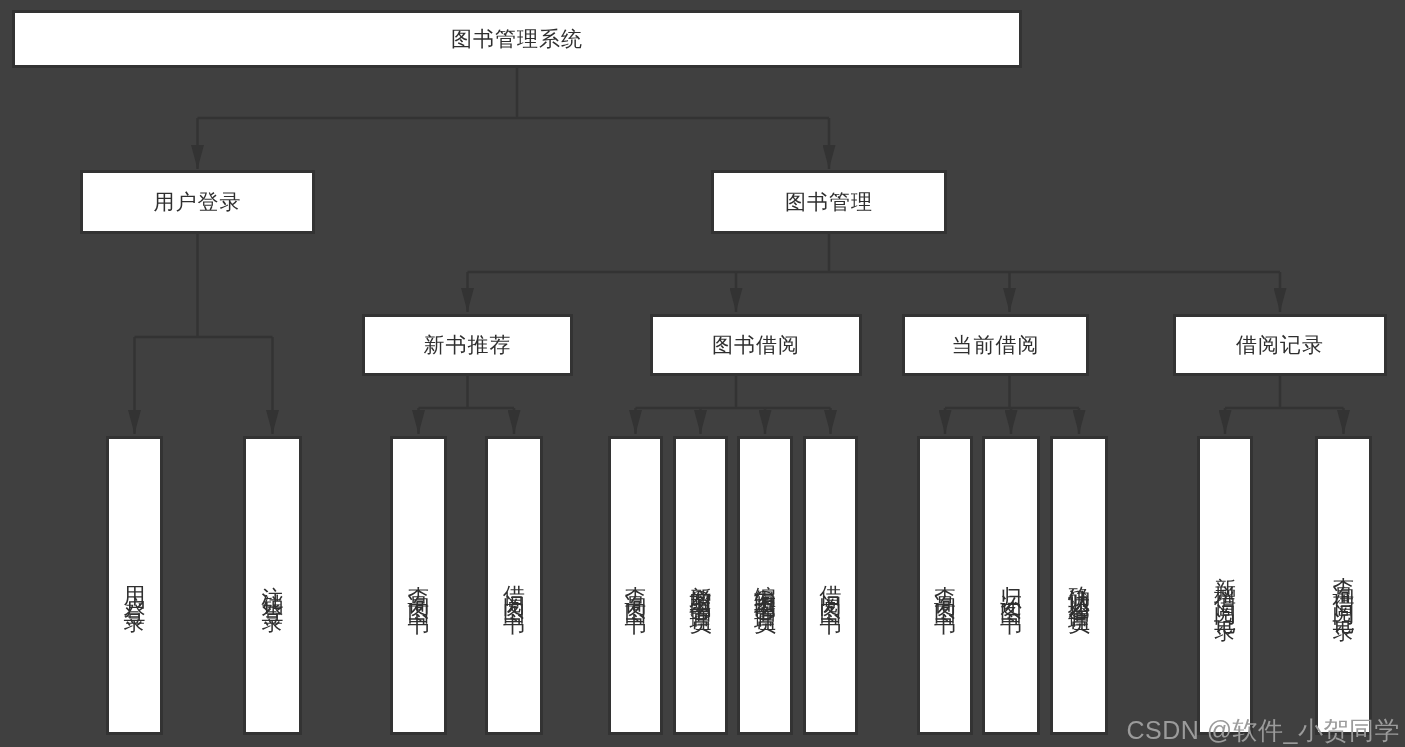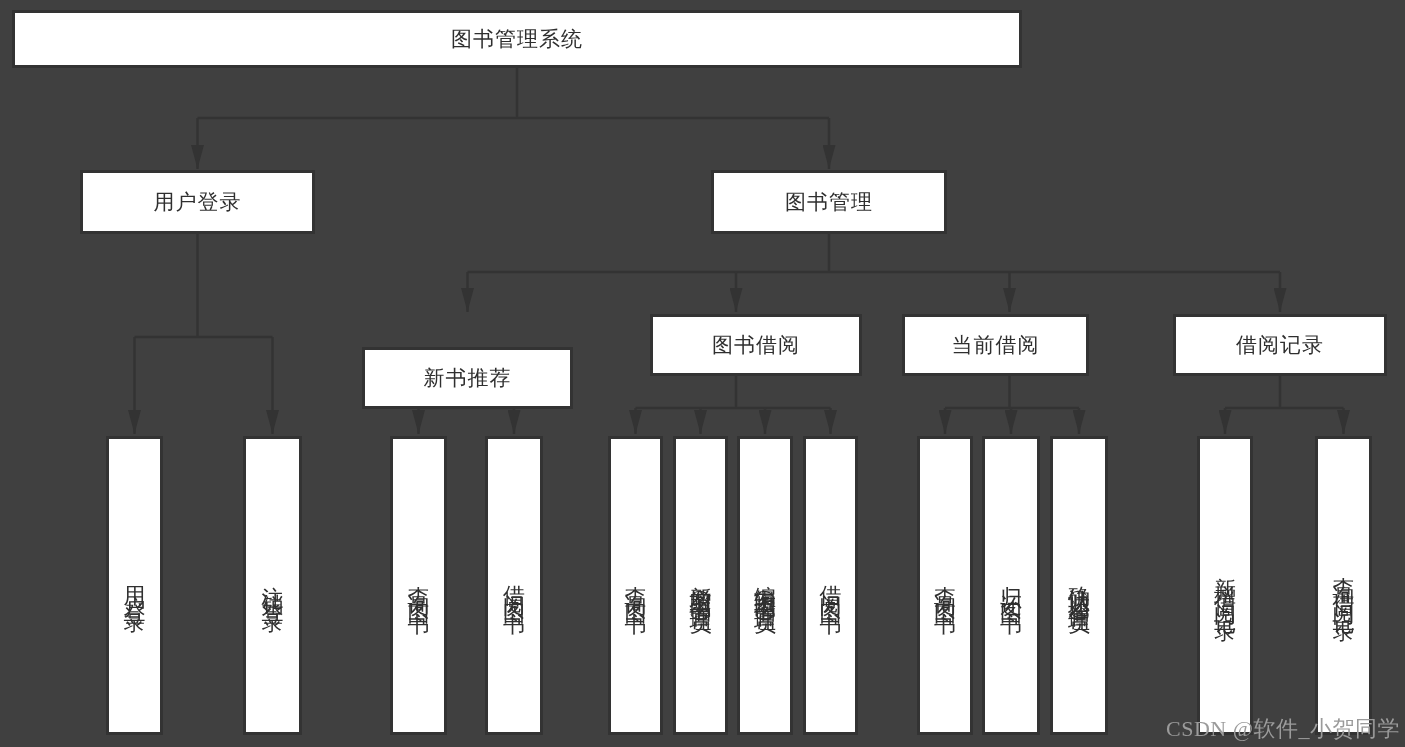--- a/index.html
+++ b/index.html
@@ -67,25 +67,24 @@
     color:var(--text);
     white-space:nowrap;
   }
   .dense .vtext{
     letter-spacing:4px;
   }
   .watermark{
     position:absolute;
     right:5px;
     top:714px;
-    font-size:22px;
+    font-size:25px;
     color:var(--watermark,#9b9b9b);
     z-index:2;
     letter-spacing:0.5px;
-    font-family:Liberation Serif, serif;
   }
 </style>
 </head>
 <body>
 
 <div class="canvas">
 
   <svg class="connector" viewBox="0 0 1405 747" xmlns="http://www.w3.org/2000/svg">
     <defs>
       <marker id="arw" viewBox="0 0 24 13" refX="24" refY="6.5" markerWidth="24" markerHeight="13" markerUnits="userSpaceOnUse" orient="auto">
@@ -120,21 +119,21 @@
     <path class="wire" marker-end="url(#arw)" d="M1079,408 L1079,434"></path>
     <path class="wire" marker-end="url(#arw)" d="M1225,408 L1225,434"></path>
     <path class="wire" marker-end="url(#arw)" d="M1343.5,408 L1343.5,434"></path>
   </svg>
 
   <div class="node" style="left:12px; top:10px; width:1010px; height:58px;">图书管理系统</div>
 
   <div class="node" style="left:80px; top:170px; width:235px; height:64px;">用户登录</div>
   <div class="node" style="left:711px; top:170px; width:236px; height:64px;">图书管理</div>
 
-  <div class="node" style="left:362px; top:314px; width:211px; height:62px;margin-top:33px;">新书推荐</div>
+  <div class="node" style="left:362px; top:314px; width:211px; height:62px;">新书推荐</div>
   <div class="node" style="left:630px; top:314px; width:212px; height:62px;margin-left:20px;">图书借阅</div>
   <div class="node" style="left:902px; top:314px; width:187px; height:62px;">当前借阅</div>
   <div class="node" style="left:1173px; top:314px; width:214px; height:62px;">借阅记录</div>
 
   <div class="leaf" style="left:106px; width:57px;">
     <span class="vtext">用户登录</span>
   </div>
   <div class="leaf" style="left:243px; width:59px;">
     <span class="vtext">注销登录</span>
   </div>

